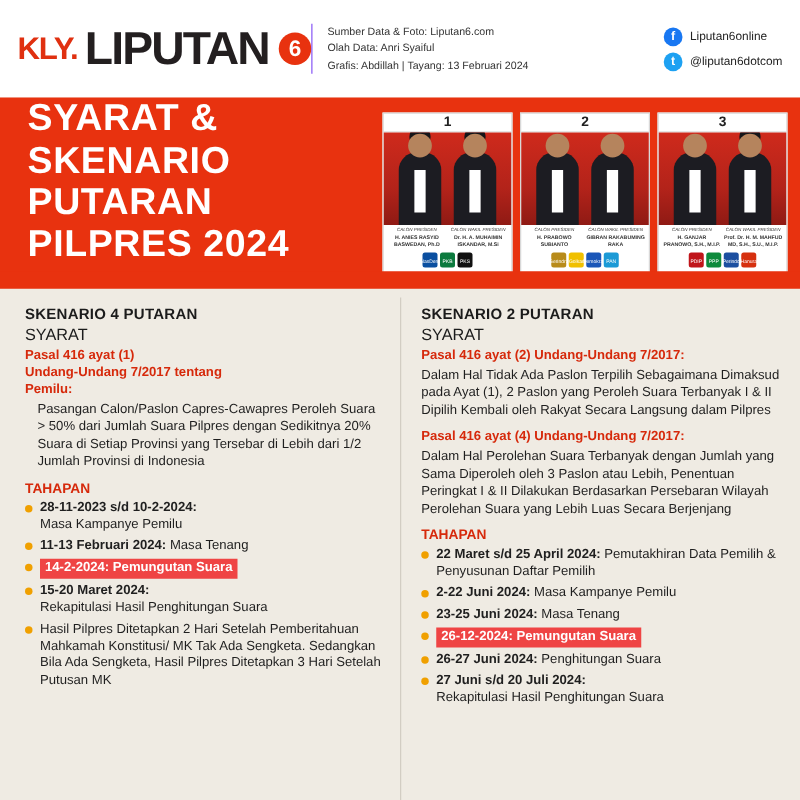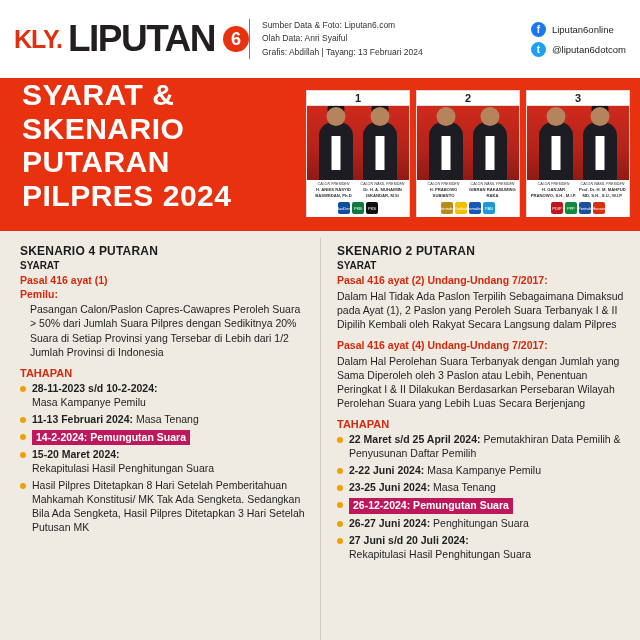--- a/index.html
+++ b/index.html
@@ -150,21 +150,21 @@
     padding: 6px 14px 0 20px;
     position: relative;
   }
   .col.right { border-left: 1px solid #d2cdc3; padding-left: 16px; }
   .col h2 {
     font-size: 12px; font-weight: bold; color: #1b1b1b;
     letter-spacing: 0.2px;
     margin-bottom: 2px;
   }
   .sub {
-    font-size: 10px; font-weight: bold; color: #1b1b1b;
+    font-size: 13px; font-weight: normal; color: #1b1b1b;
     margin-bottom: 3px;
   }
   .lawline {
     font-size: 10.5px; font-weight: bold; color: #d6290b;
     line-height: 1.3;
   }
   .para {
     font-size: 10.5px; color: #1f1f1f; line-height: 1.35;
     margin-top: 1px;
   }
@@ -182,21 +182,21 @@
     margin-bottom: 3px;
   }
   ul.steps li::before {
     content: "";
     position: absolute; left: 0; top: 4px;
     width: 6px; height: 6px; border-radius: 50%;
     background: #f0a000;
   }
   ul.steps li .d { font-weight: bold; text-align: center; }
   .hl {
-    background: #be185d; color: #ffffff;
+    background: #ef4444; color: #ffffff;
     display: inline-block; padding: 1px 4px;
     font-weight: bold; font-size: 10.5px;
   }
 </style>
 </head>
 <body>
 
 <div id="page">
 
   <div class="header">
@@ -289,20 +289,21 @@
     </div>
   </div>
 
   <div class="body">
 
     <div class="col left">
       <h2>SKENARIO 4 PUTARAN</h2>
       <div class="sub">SYARAT</div>
       <div class="blk">
         <div class="lawline">Pasal 416 ayat (1)</div>
+        <div class="lawline">Undang-Undang 7/2017 tentang</div>
         <div class="lawline">Pemilu:</div>
         <div class="para indent">Pasangan Calon/Paslon Capres-Cawapres Peroleh Suara &gt; 50% dari Jumlah Suara Pilpres dengan Sedikitnya 20% Suara di Setiap Provinsi yang Tersebar di Lebih dari 1/2 Jumlah Provinsi di Indonesia</div>
       </div>
       <div class="tahapan">TAHAPAN</div>
       <ul class="steps">
         <li>
           <span class="d">28-11-2023 s/d 10-2-2024:</span><br>
           <span>Masa Kampanye Pemilu</span>
         </li>
         <li>
@@ -310,21 +311,21 @@
           <span>Masa Tenang</span>
         </li>
         <li>
           <span class="hl">14-2-2024: Pemungutan Suara</span>
         </li>
         <li>
           <span class="d">15-20 Maret 2024:</span><br>
           <span>Rekapitulasi Hasil Penghitungan Suara</span>
         </li>
         <li>
-          <span>Hasil Pilpres Ditetapkan 8 Hari Setelah Pemberitahuan Mahkamah Konstitusi/ MK Tak Ada Sengketa. Sedangkan Bila Ada Sengketa, Hasil Pilpres Ditetapkan 3 Hari Setelah Putusan MK</span>
+          <span>Hasil Pilpres Ditetapkan 2 Hari Setelah Pemberitahuan Mahkamah Konstitusi/ MK Tak Ada Sengketa. Sedangkan Bila Ada Sengketa, Hasil Pilpres Ditetapkan 3 Hari Setelah Putusan MK</span>
         </li>
       </ul>
     </div>
 
     <div class="col right">
       <h2>SKENARIO 2 PUTARAN</h2>
       <div class="sub">SYARAT</div>
       <div class="blk">
         <div class="lawline">Pasal 416 ayat (2) Undang-Undang 7/2017:</div>
         <div class="para">Dalam Hal Tidak Ada Paslon Terpilih Sebagaimana Dimaksud pada Ayat (1), 2 Paslon yang Peroleh Suara Terbanyak I &amp; II Dipilih Kembali oleh Rakyat Secara Langsung dalam Pilpres</div>

